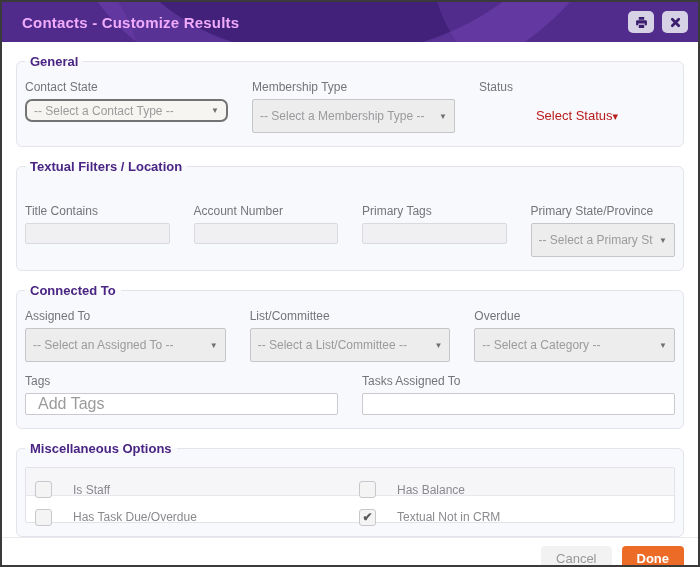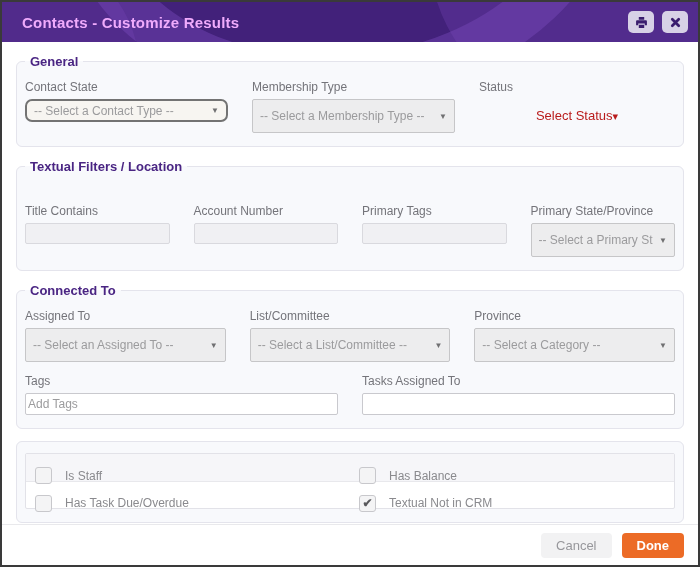--- a/index.html
+++ b/index.html
@@ -66,35 +66,35 @@
     white-space: nowrap; overflow: hidden;
   }
   .select .sel-text { overflow: hidden; white-space: nowrap; }
   .select .caret { flex: none; font-size: 8px; color: #707072; margin-left: 6px; }
   .select.focused {
     border: 2px solid #737373; background: #f7f5f1; height: 23px; border-radius: 7px;
   }
   
   .tinput {
     height: 21px; background: #f0f0f3; border: 1px solid #d9d9de; border-radius: 2px;
-    padding: 0 2px; font-size: 12px; color: #555; font-family: inherit; width: 100%;
+    padding: 0 12px; font-size: 16px; color: #555; font-family: inherit; width: 100%;
   }
   .winput { background: #ffffff; border: 1px solid #c9c9ce; height: 22px; }
   .tinput::placeholder { color: #9b9b9d; opacity: 1; }
   
   .status-toggle {
     margin-top: 9px; text-align: center; color: #b91c1c; font-size: 13px; cursor: pointer;
   }
   .status-toggle .dcaret { font-size: 11px; }
   
   .check-list { border: 1px solid #e2e2e8; border-radius: 2px; margin-top: 9px; background: #fff; }
   .check-row { display: flex; height: 27px; align-items: center; }
   .check-row + .check-row { border-top: 1px solid #e8e8ec; justify-content: flex-end; }
   .check-row.shaded { background: #f6f6f9; }
-  .check-cell { flex: 1; display: flex; align-items: center; gap: 13px; padding-left: 9px; cursor: pointer; margin-top: 16px; }
+  .check-cell { flex: 1; display: flex; align-items: center; gap: 21px; padding-left: 9px; cursor: pointer; margin-top: 16px; }
   .checkbox {
     width: 17px; height: 17px; border: 1px solid #c8c8cc; border-radius: 3px;
     background: #f4f4f5; color: #59595c; font-size: 12px; line-height: 15px;
     text-align: center; flex: none; font-weight: bold;
   }
   .check-label { color: #8a8a8e; font-size: 12px; }
   
   .modal-footer {
     flex: none; border-top: 1px solid #e9e9ec;
     padding: 8px 14px 0 14px; height: 41px;
@@ -200,40 +200,41 @@
           </div>
         </div>
         <div class="field flex1">
           <label>List/Committee</label>
           <div class="select">
             <span class="sel-text">-- Select a List/Committee --</span>
             <span class="caret">▼</span>
           </div>
         </div>
         <div class="field flex1">
-          <label>Province</label>
+          <label>Overdue</label>
           <div class="select">
             <span class="sel-text">-- Select a Category --</span>
             <span class="caret">▼</span>
           </div>
         </div>
       </div>
       <div class="row" style="margin-top:12px;align-items:center;">
         <div class="field flex1">
           <label>Tags</label>
           <input class="tinput winput" type="text" placeholder="Add Tags" style="">
         </div>
         <div class="field flex1">
           <label>Tasks Assigned To</label>
           <input class="tinput winput" type="text" style="">
         </div>
       </div>
     </fieldset>
 
     <fieldset class="section">
+      <legend class="section-title">Miscellaneous Options</legend>
       <div class="check-list">
         <div class="check-row shaded">
           <div class="check-cell">
             <span class="checkbox"></span>
             <span class="check-label">Is Staff</span>
           </div>
           <div class="check-cell">
             <span class="checkbox"></span>
             <span class="check-label">Has Balance</span>
           </div>

